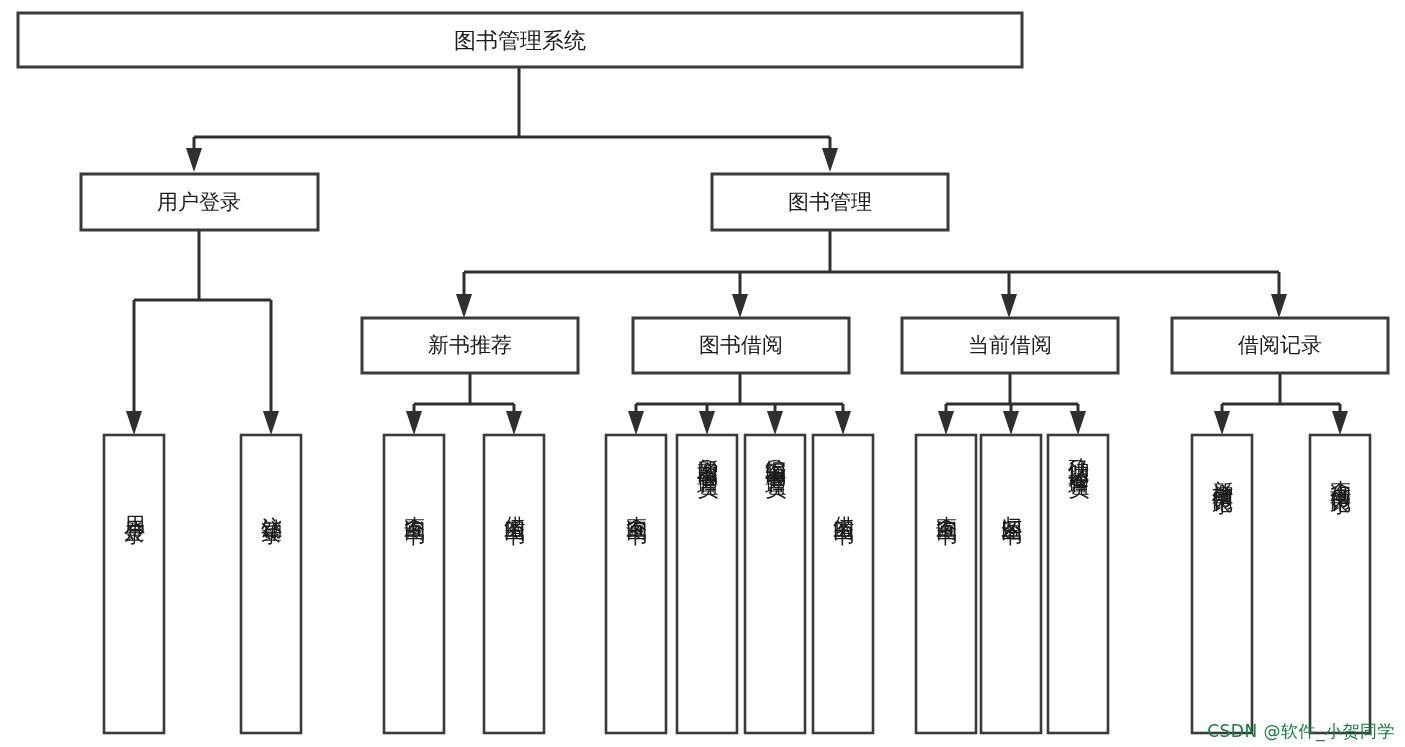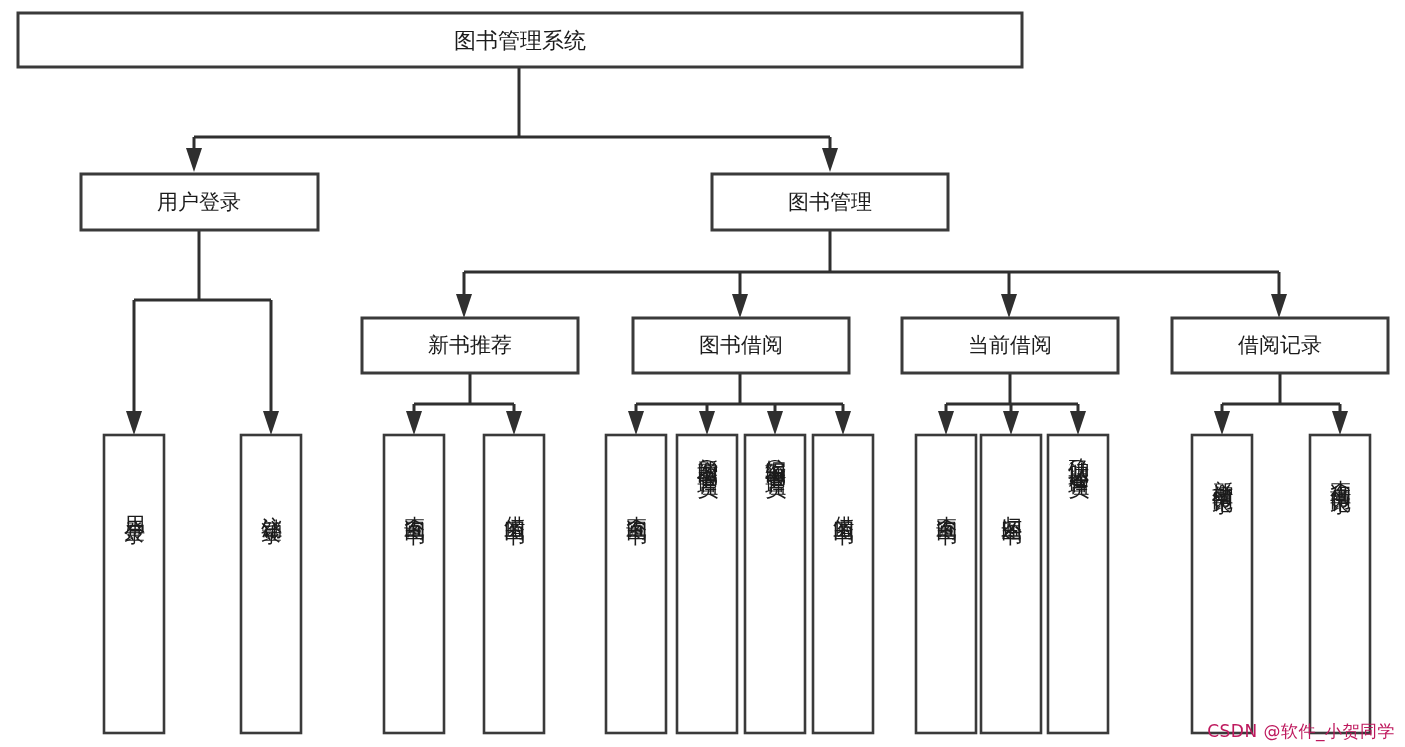--- a/index.html
+++ b/index.html
@@ -77,21 +77,21 @@
     color: #1b1b1b;
     white-space: nowrap;
     text-align: center;
   }
   .watermark {
     position: absolute;
     right: 10px;
     bottom: 4px;
     font-family: "DejaVu Sans", "Liberation Sans", sans-serif;
     font-size: 17px;
-    color: #be185d;
+    color: #15803d;
     letter-spacing: 0.5px;
     white-space: nowrap;
     pointer-events: none;
   }
 </style>
 </head>
 <body>
 
 <div id="diagram-root">
 

